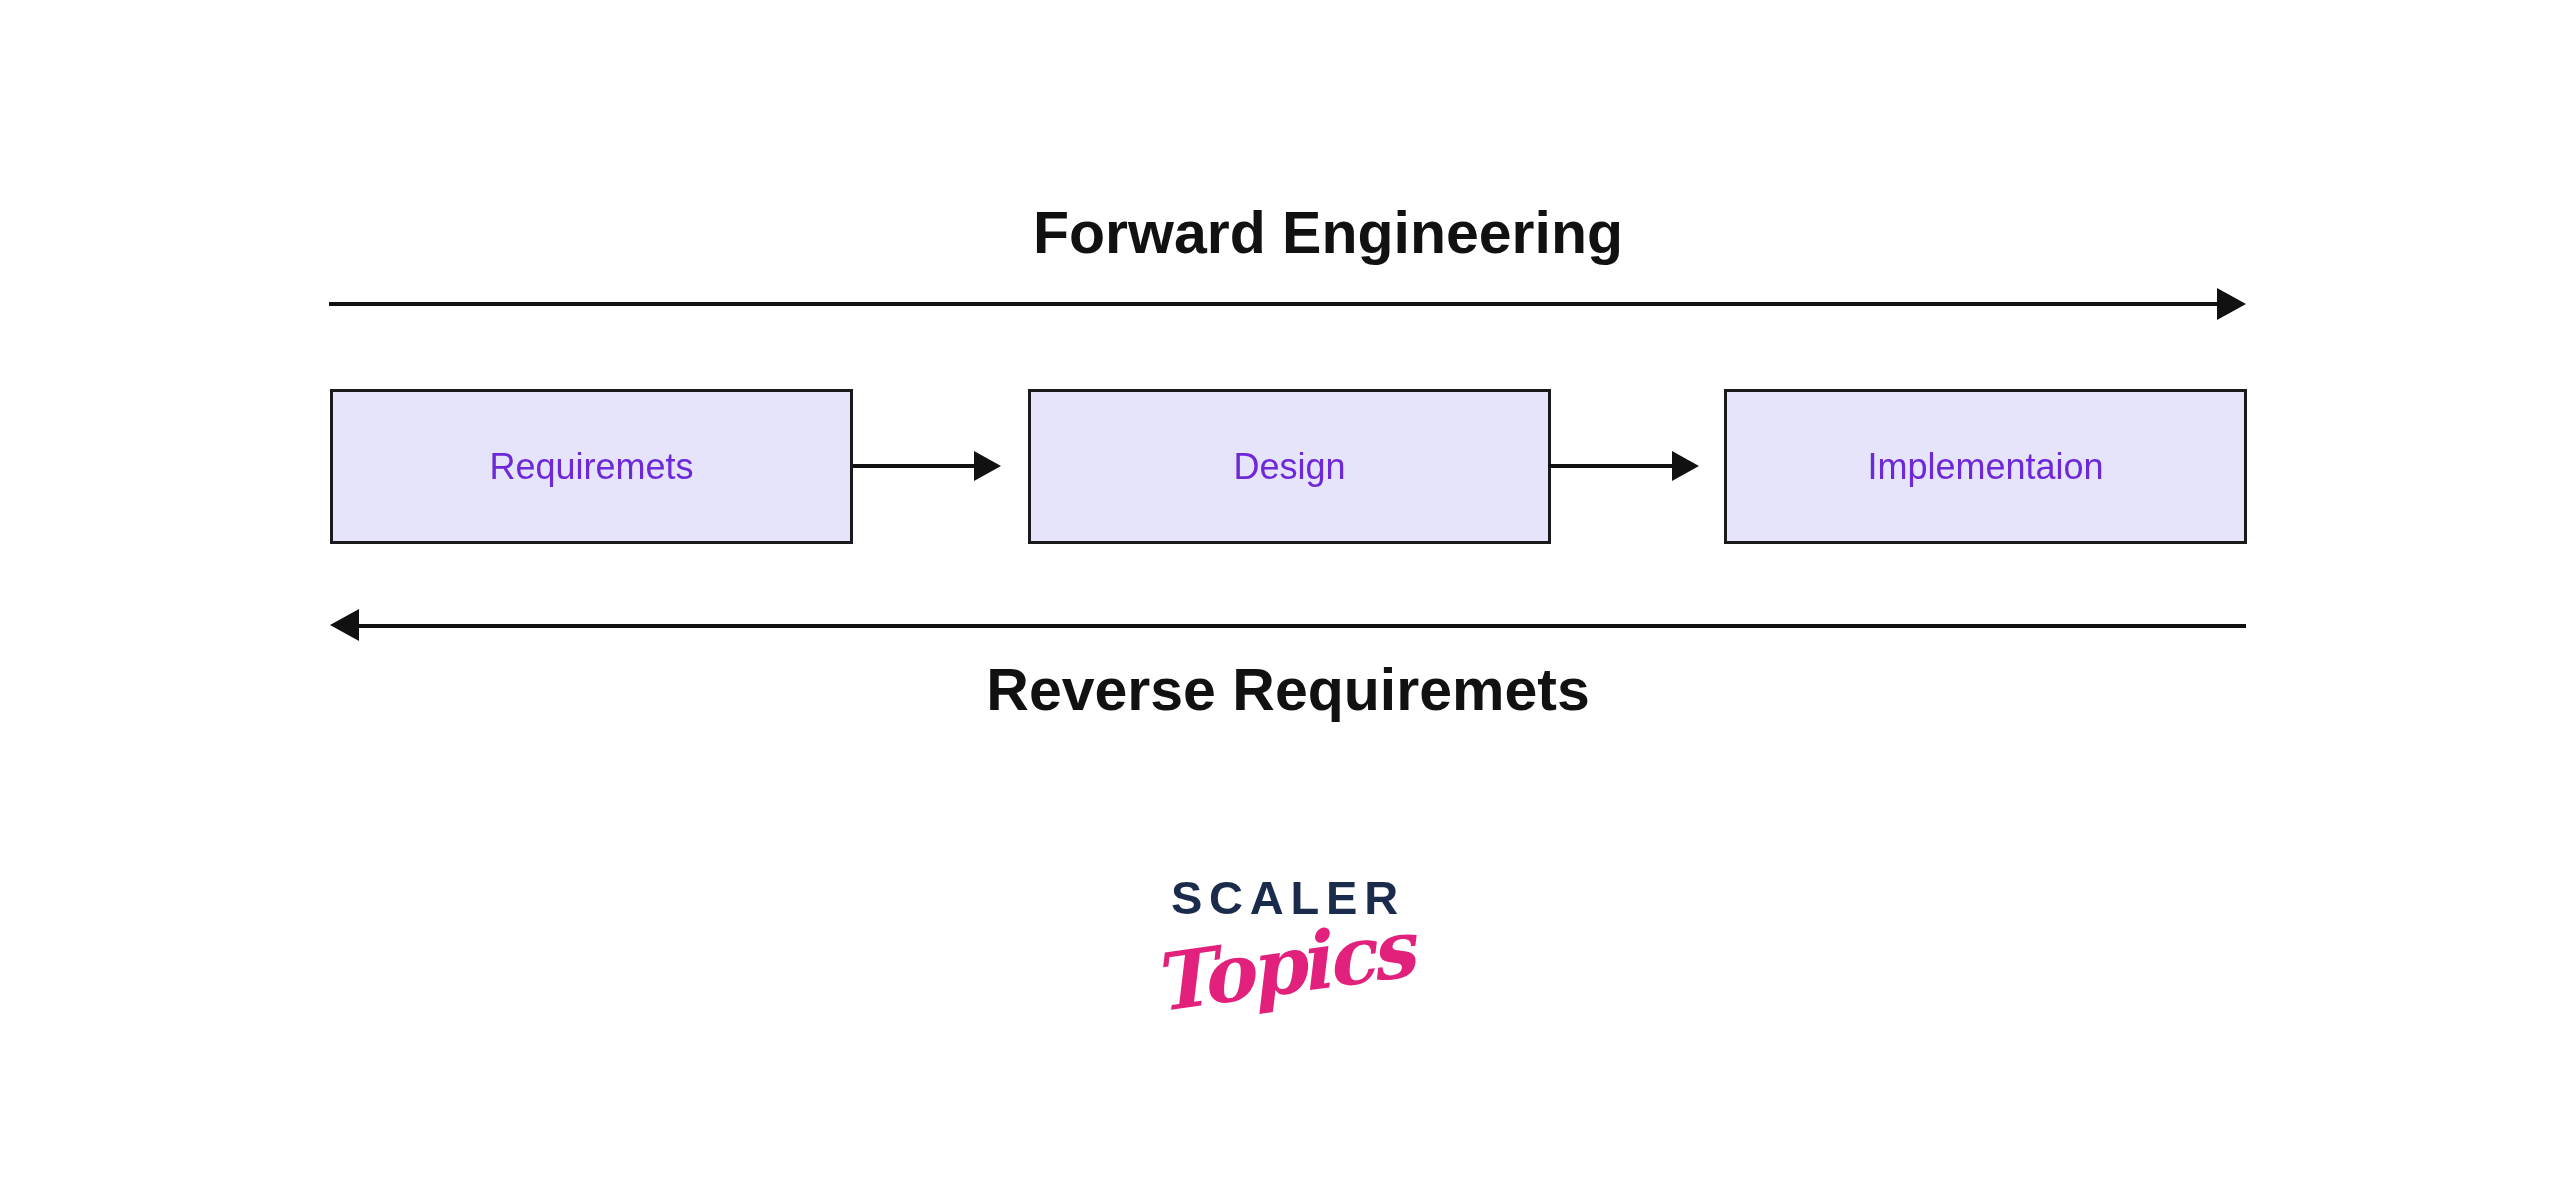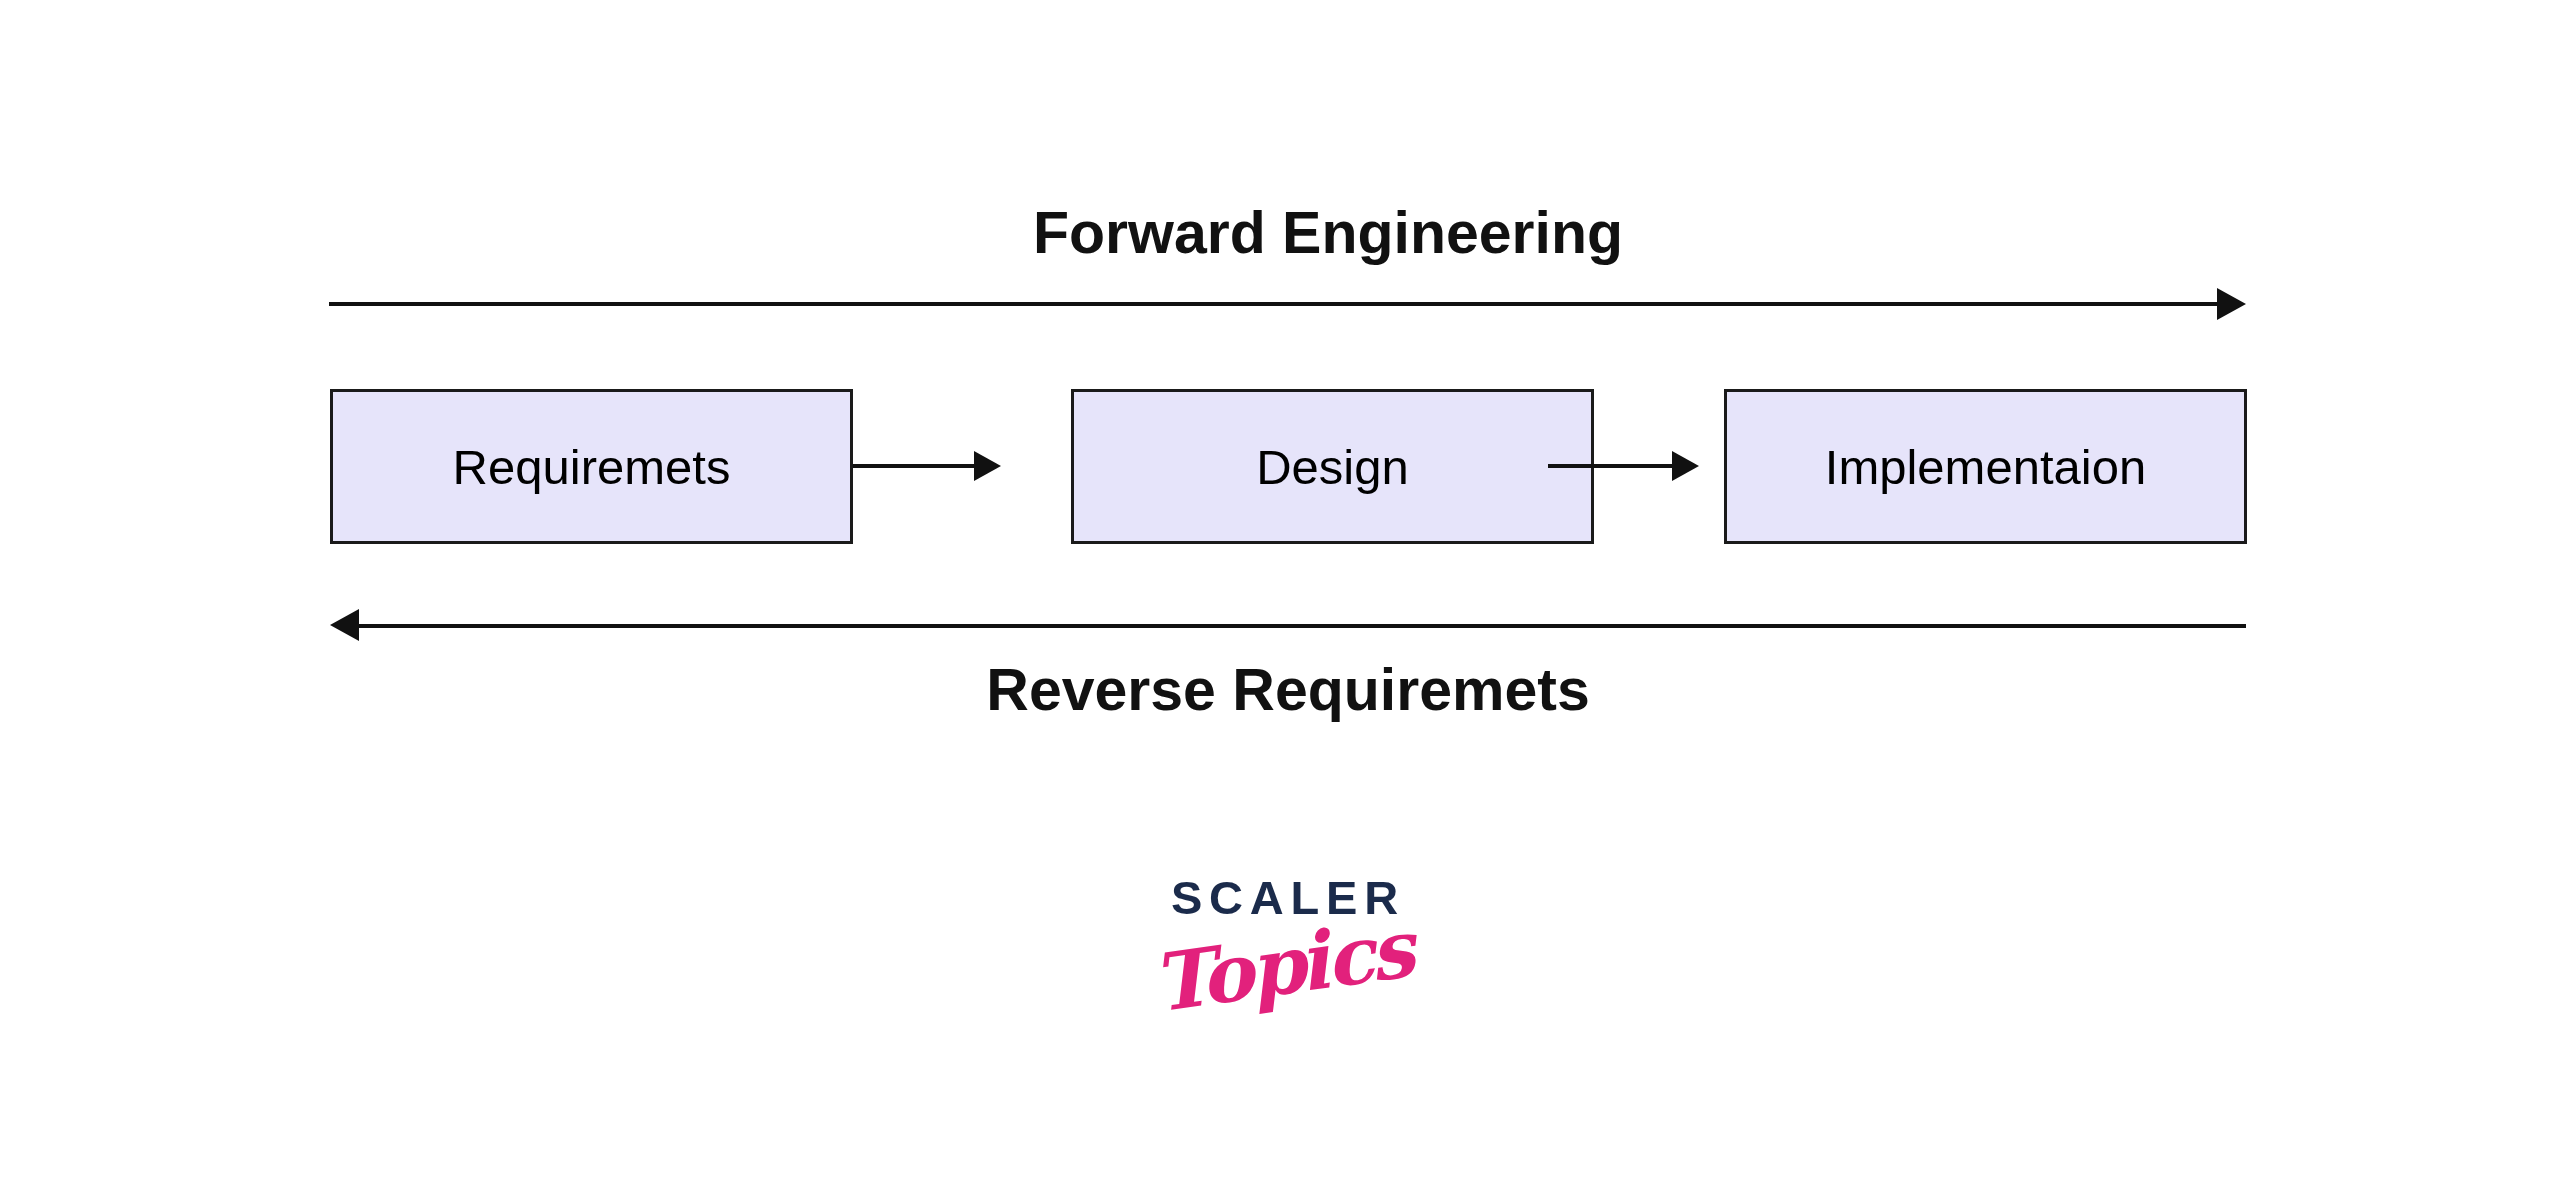--- a/index.html
+++ b/index.html
@@ -65,23 +65,23 @@
     width: 523px;
     height: 155px;
     box-sizing: border-box;
     background: #E6E4FA;
     border: 3px solid #1A1A1A;
     display: flex;
     align-items: center;
     justify-content: center;
   }
   .node-label {
-    font-size: 49px;
+    font-size: 36px;
     font-weight: 400;
-    color: #000000;
+    color: #6d28d9;
     white-space: nowrap;
   }
 
   
   .logo {
     position: absolute;
     top: 870px;
     left: 0;
     width: 2576px;
     text-align: center;
@@ -116,21 +116,21 @@
   <div class="arrow-line" style="left:329px; top:302px; width:1888px;"></div>
   <div class="arrow-head-right" style="left:2217px; top:288px;"></div>
 
   <div class="node" style="left:330px;">
     <span class="node-label">Requiremets</span>
   </div>
 
   <div class="arrow-line" style="left:853px; top:464px; width:121px;"></div>
   <div class="arrow-head-right small" style="left:974px; top:451px;"></div>
 
-  <div class="node" style="left:1028px;margin-left:43px;">
+  <div class="node" style="left:1028px;">
     <span class="node-label">Design</span>
   </div>
 
   <div class="arrow-line" style="left:1548px; top:464px; width:124px;"></div>
   <div class="arrow-head-right small" style="left:1672px; top:451px;"></div>
 
   <div class="node" style="left:1724px;">
     <span class="node-label">Implementaion</span>
   </div>
 

